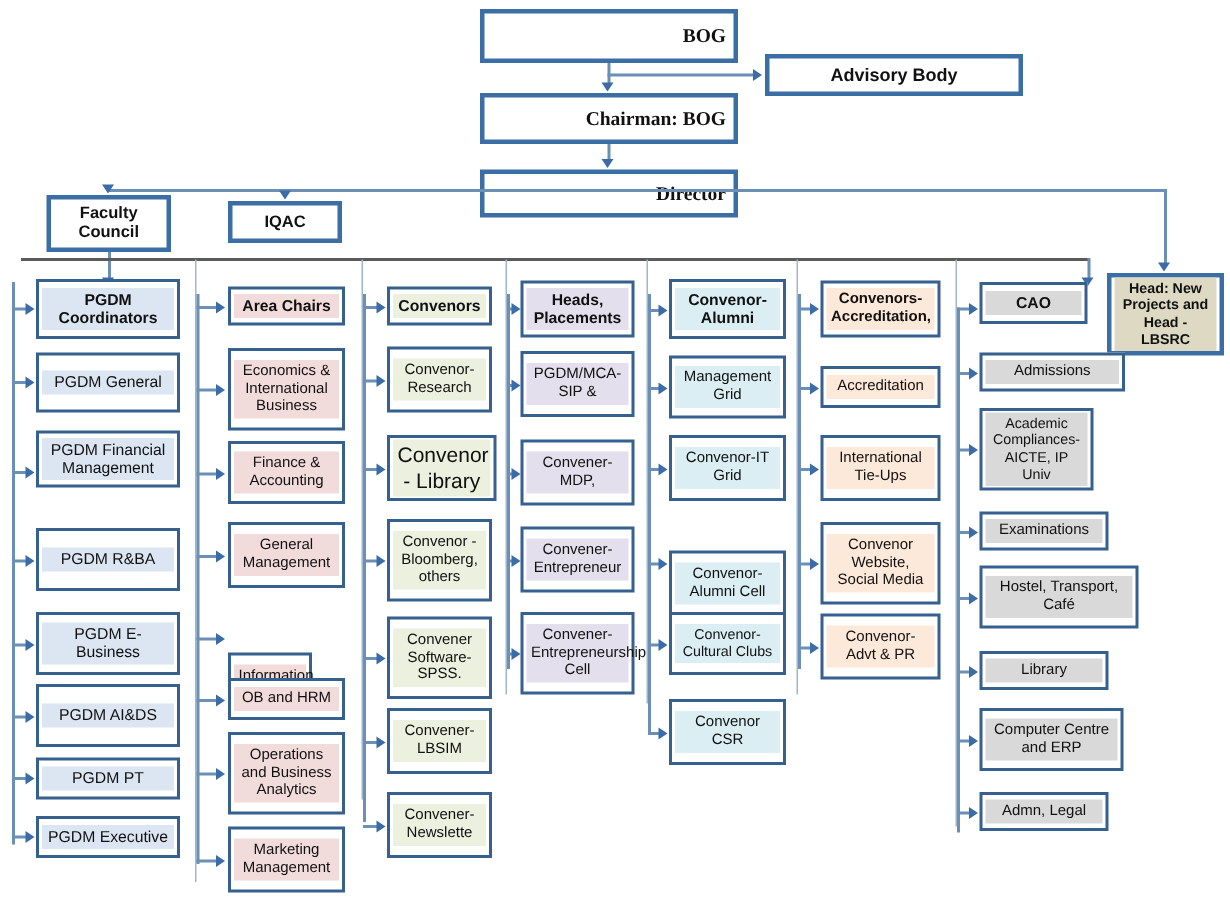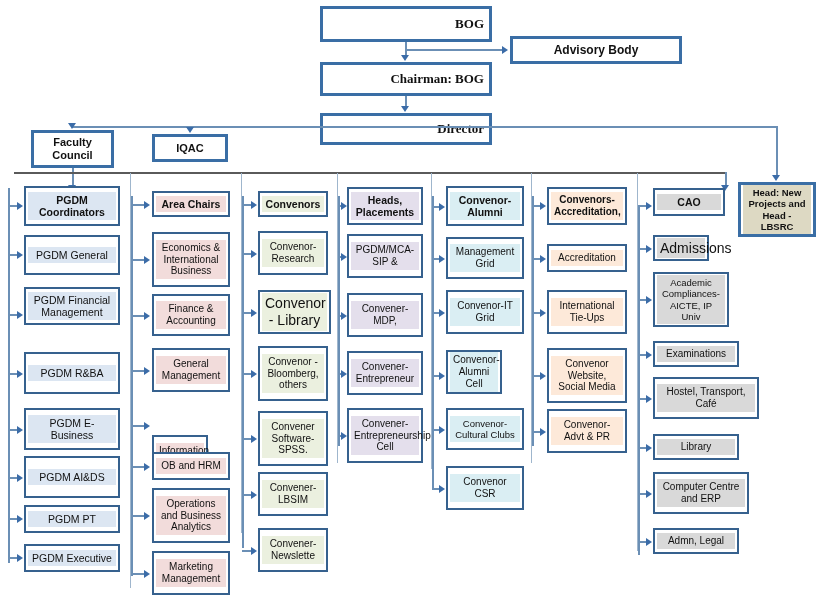--- a/index.html
+++ b/index.html
@@ -319,21 +319,21 @@
     </div>
   <div class="ln ln-h" style="left:432px;top:258px;width:8px;"></div>
   <div class="arrow-r" style="left:439px;top:255px;"></div>
 
   <div class="box f-cyan" style="left:446px;top:290px;width:78px;height:44px;font-size:10px;">
     <span>Convenor-IT Grid</span>
     </div>
   <div class="ln ln-h" style="left:432px;top:312px;width:8px;"></div>
   <div class="arrow-r" style="left:439px;top:309px;"></div>
 
-  <div class="box f-cyan" style="left:446px;top:350px;width:56px;height:44px;font-size:10px;">
+  <div class="box f-cyan" style="left:446px;top:367px;width:78px;height:44px;font-size:10px;">
     <span>Convenor-Alumni Cell</span>
     </div>
   <div class="ln ln-h" style="left:432px;top:375px;width:8px;"></div>
   <div class="arrow-r" style="left:439px;top:372px;"></div>
 
   <div class="box f-cyan" style="left:446px;top:408px;width:78px;height:42px;font-size:9.5px;">
     <span>Convenor-Cultural Clubs</span>
     </div>
   <div class="ln ln-h" style="left:432px;top:429px;width:8px;"></div>
   <div class="arrow-r" style="left:439px;top:426px;"></div>
@@ -377,21 +377,21 @@
   <div class="arrow-r" style="left:540px;top:428px;"></div>
 
   <div class="ln ln-v" style="left:638px;top:205px;height:350px;"></div>
 
   <div class="box bold f-gray" style="left:653px;top:188px;width:72px;height:28px;font-size:10.5px;">
     <span>CAO</span>
     </div>
   <div class="ln ln-h" style="left:638px;top:205px;width:9px;"></div>
   <div class="arrow-r" style="left:646px;top:202px;"></div>
 
-  <div class="box f-gray" style="left:653px;top:235px;width:56px;height:26px;font-size:14px;">
+  <div class="box f-gray" style="left:653px;top:235px;width:97px;height:26px;font-size:10px;">
     <span>Admissions</span>
     </div>
   <div class="ln ln-h" style="left:638px;top:248px;width:9px;"></div>
   <div class="arrow-r" style="left:646px;top:245px;"></div>
 
   <div class="box f-gray" style="left:653px;top:272px;width:76px;height:55px;font-size:9.5px;">
     <span>Academic Compliances-AICTE, IP Univ</span>
     </div>
   <div class="ln ln-h" style="left:638px;top:299px;width:9px;"></div>
   <div class="arrow-r" style="left:646px;top:296px;"></div>

